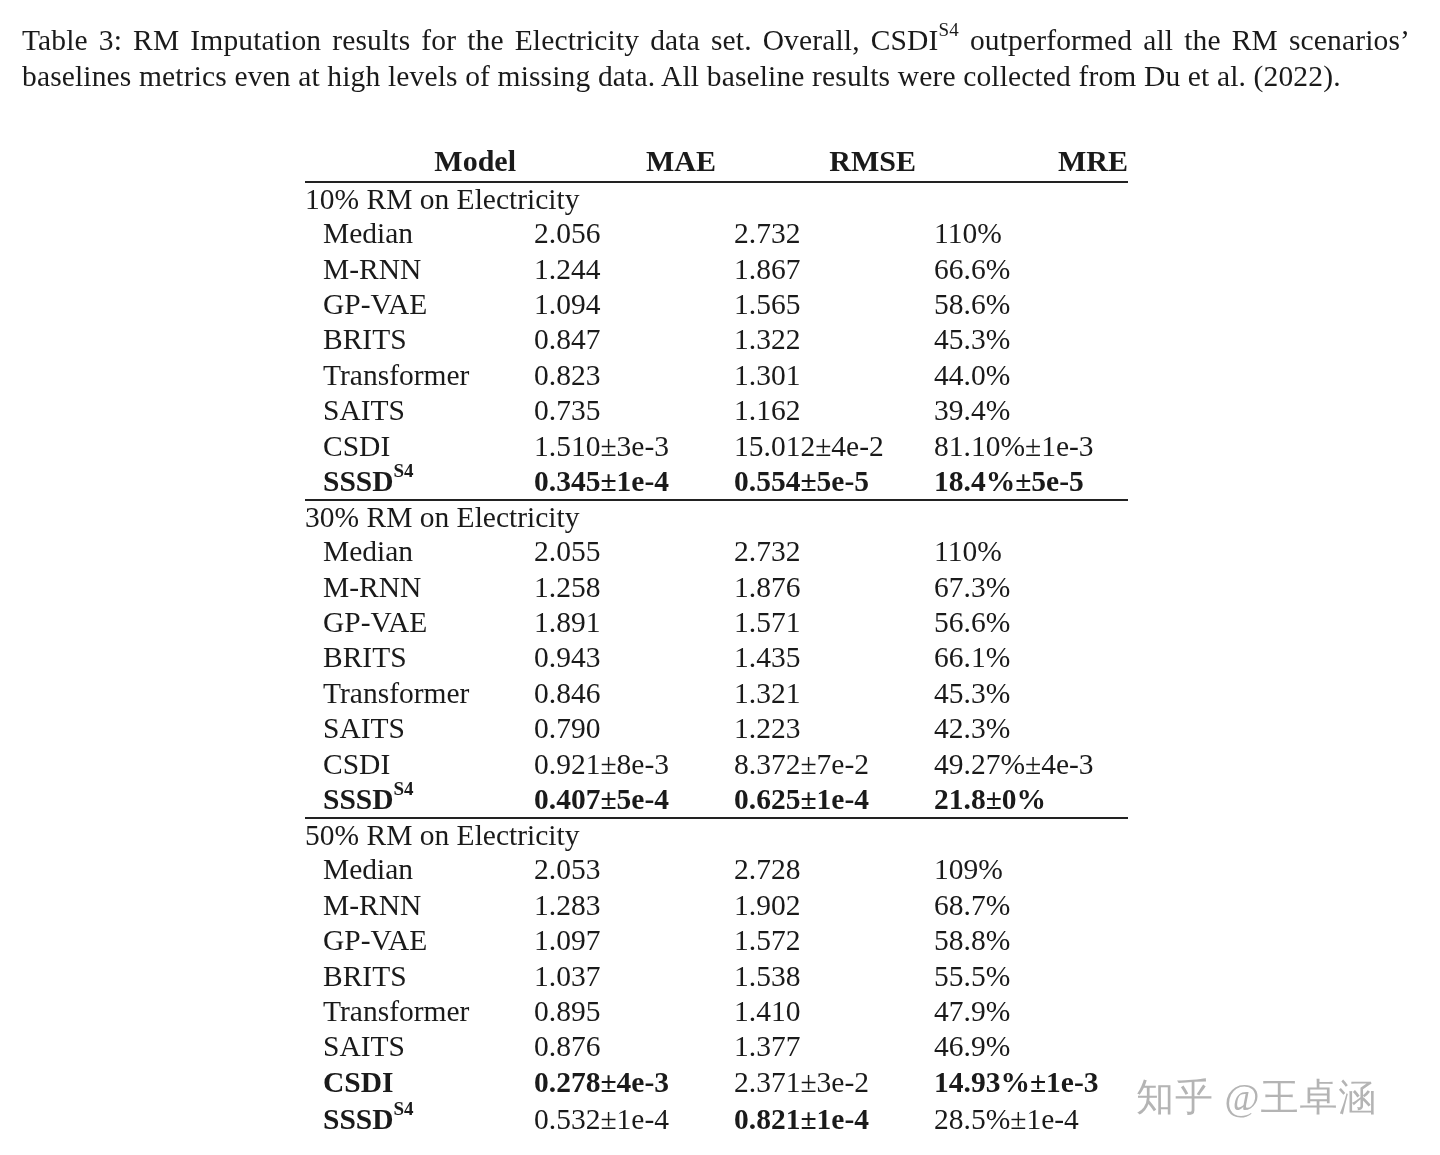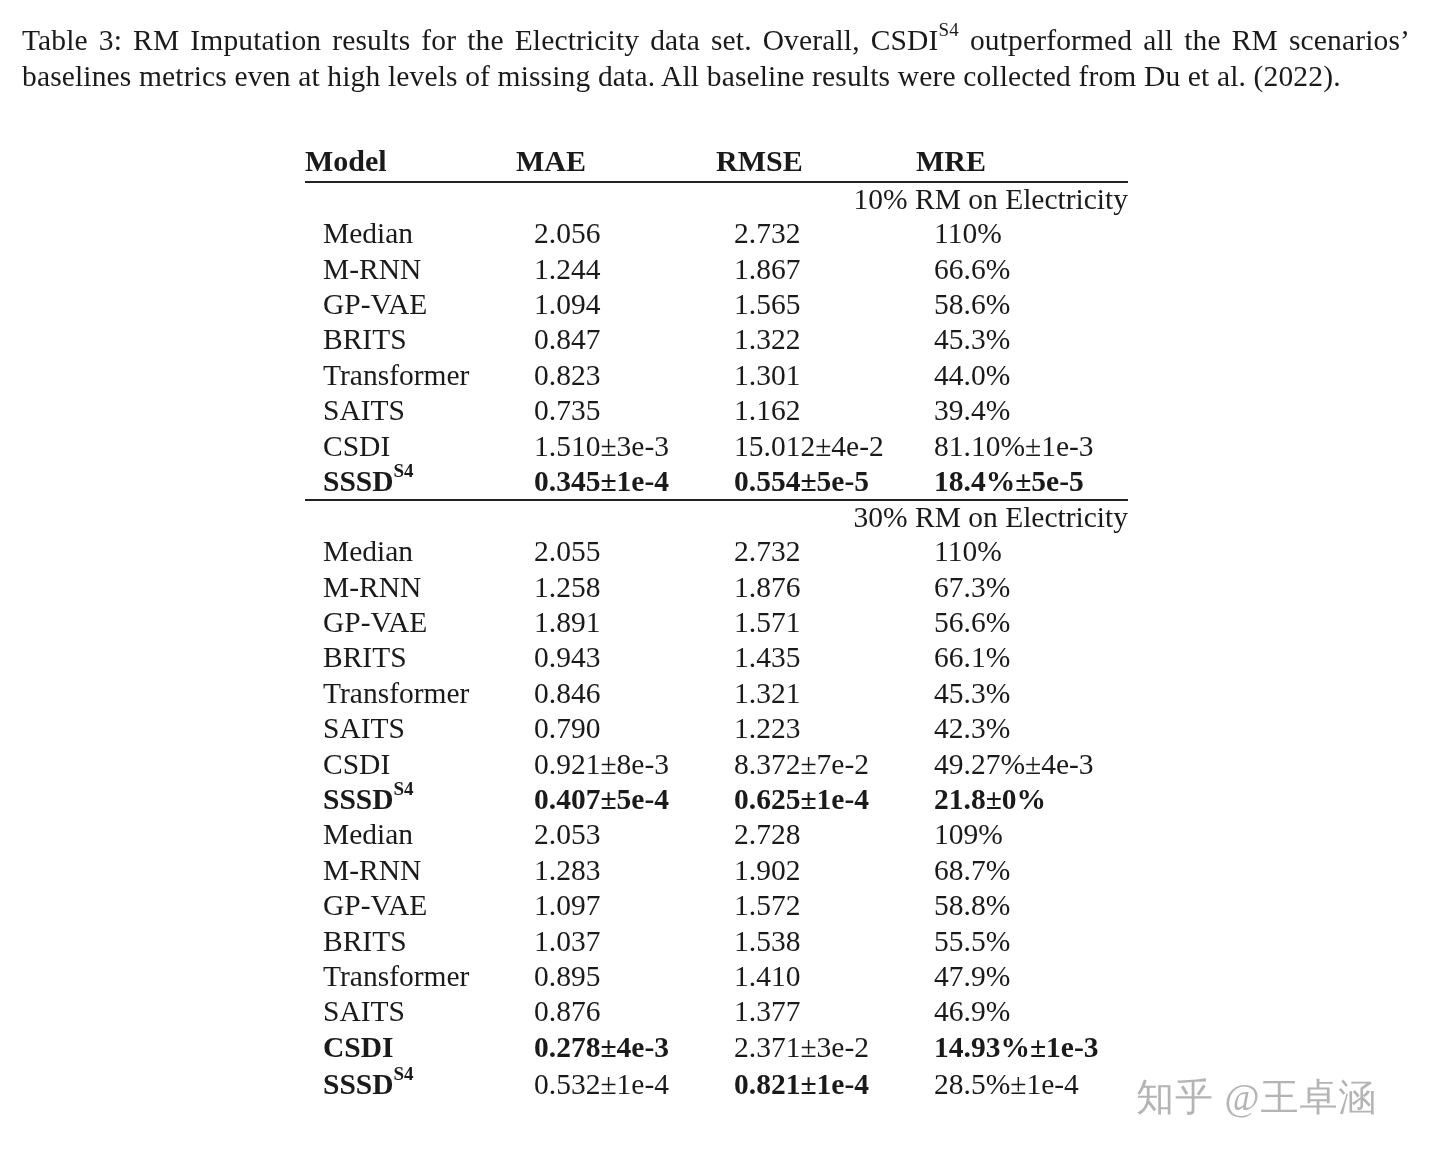--- a/index.html
+++ b/index.html
@@ -45,35 +45,35 @@
       table-layout: fixed;
     }
     col.c0 { width: 211px; }
     col.c1 { width: 200px; }
     col.c2 { width: 200px; }
     col.c3 { width: 212px; }
     th {
       font-weight: bold;
       font-size: 30px;
       height: 40px;
-      text-align: left;
+      text-align: right;
       padding: 0;
       vertical-align: middle;
     }
     .header-row th { border-bottom: 2px solid #222; }
     td {
       font-size: 29.5px;
       height: 35.4px;
       padding: 0 0 0 18px;
       white-space: nowrap;
       vertical-align: middle;
     }
     td.model { padding-left: 18px; }
     td.group {
-      text-align: right;
+      text-align: left;
       padding: 0;
       height: 32px;
     }
     tr.sep td { border-top: 2px solid #222; }
     .b { font-weight: bold; }
     td sup {
       font-size: 19px;
       line-height: 0;
       position: relative;
       top: -3px;
@@ -207,20 +207,23 @@
           <td>0.921±8e-3</td>
           <td>8.372±7e-2</td>
           <td>49.27%±4e-3</td>
         </tr>
         <tr>
           <td class="model b"><span>SSSD</span><sup>S4</sup></td>
           <td class="b">0.407±5e-4</td>
           <td class="b">0.625±1e-4</td>
           <td class="b">21.8±0%</td>
         </tr>
+        <tr class="sep">
+          <td colspan="4" class="group">50% RM on Electricity</td>
+        </tr>
         <tr>
           <td class="model"><span>Median</span></td>
           <td>2.053</td>
           <td>2.728</td>
           <td>109%</td>
         </tr>
         <tr>
           <td class="model"><span>M-RNN</span></td>
           <td>1.283</td>
           <td>1.902</td>

